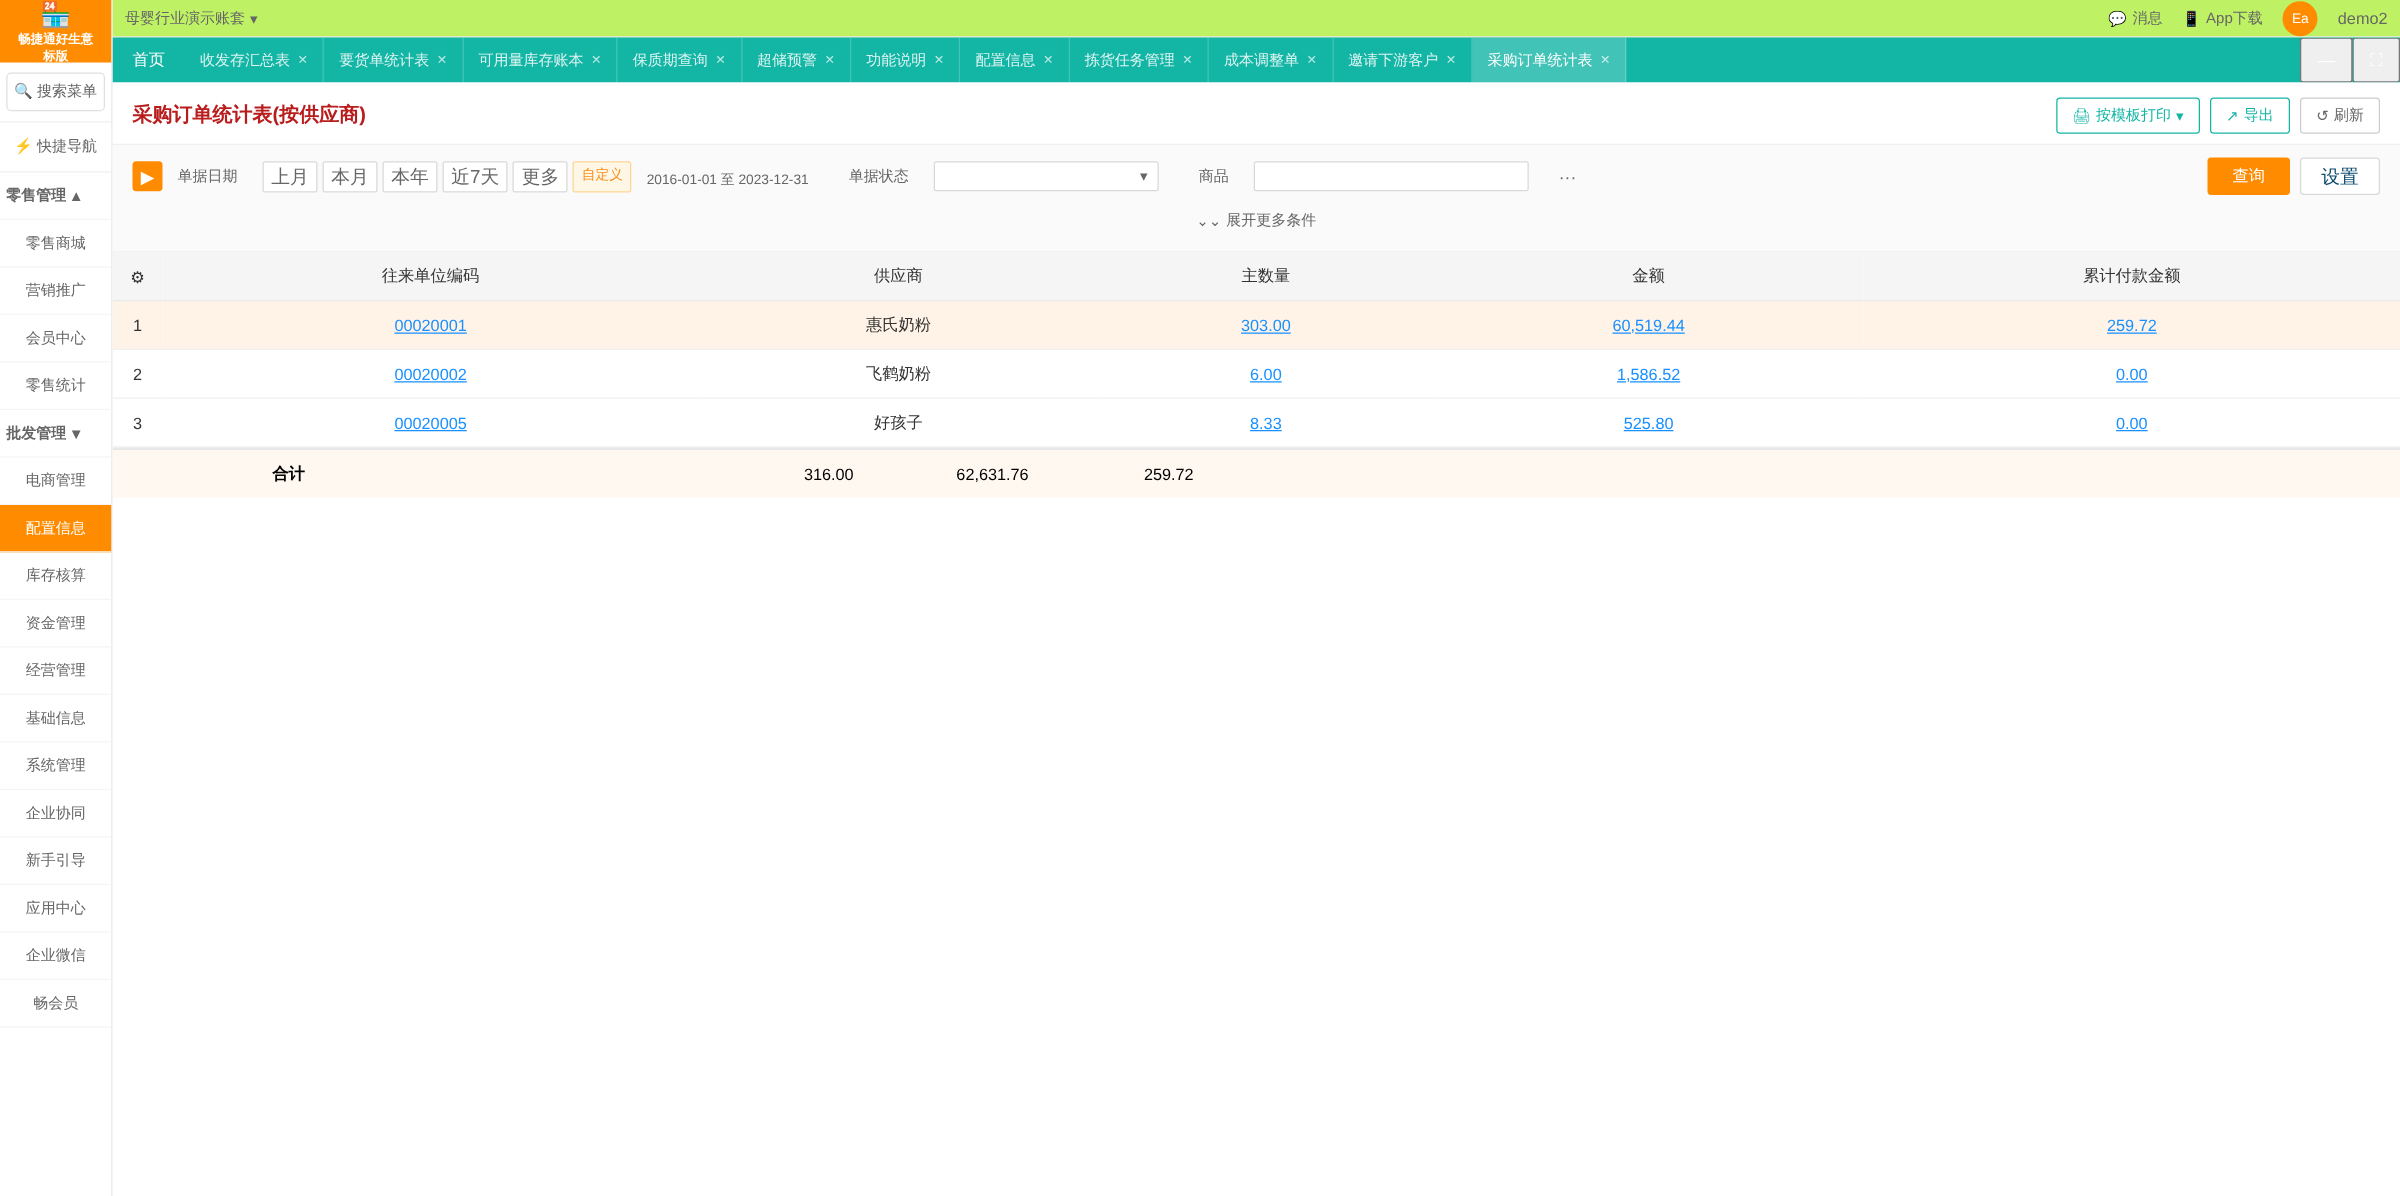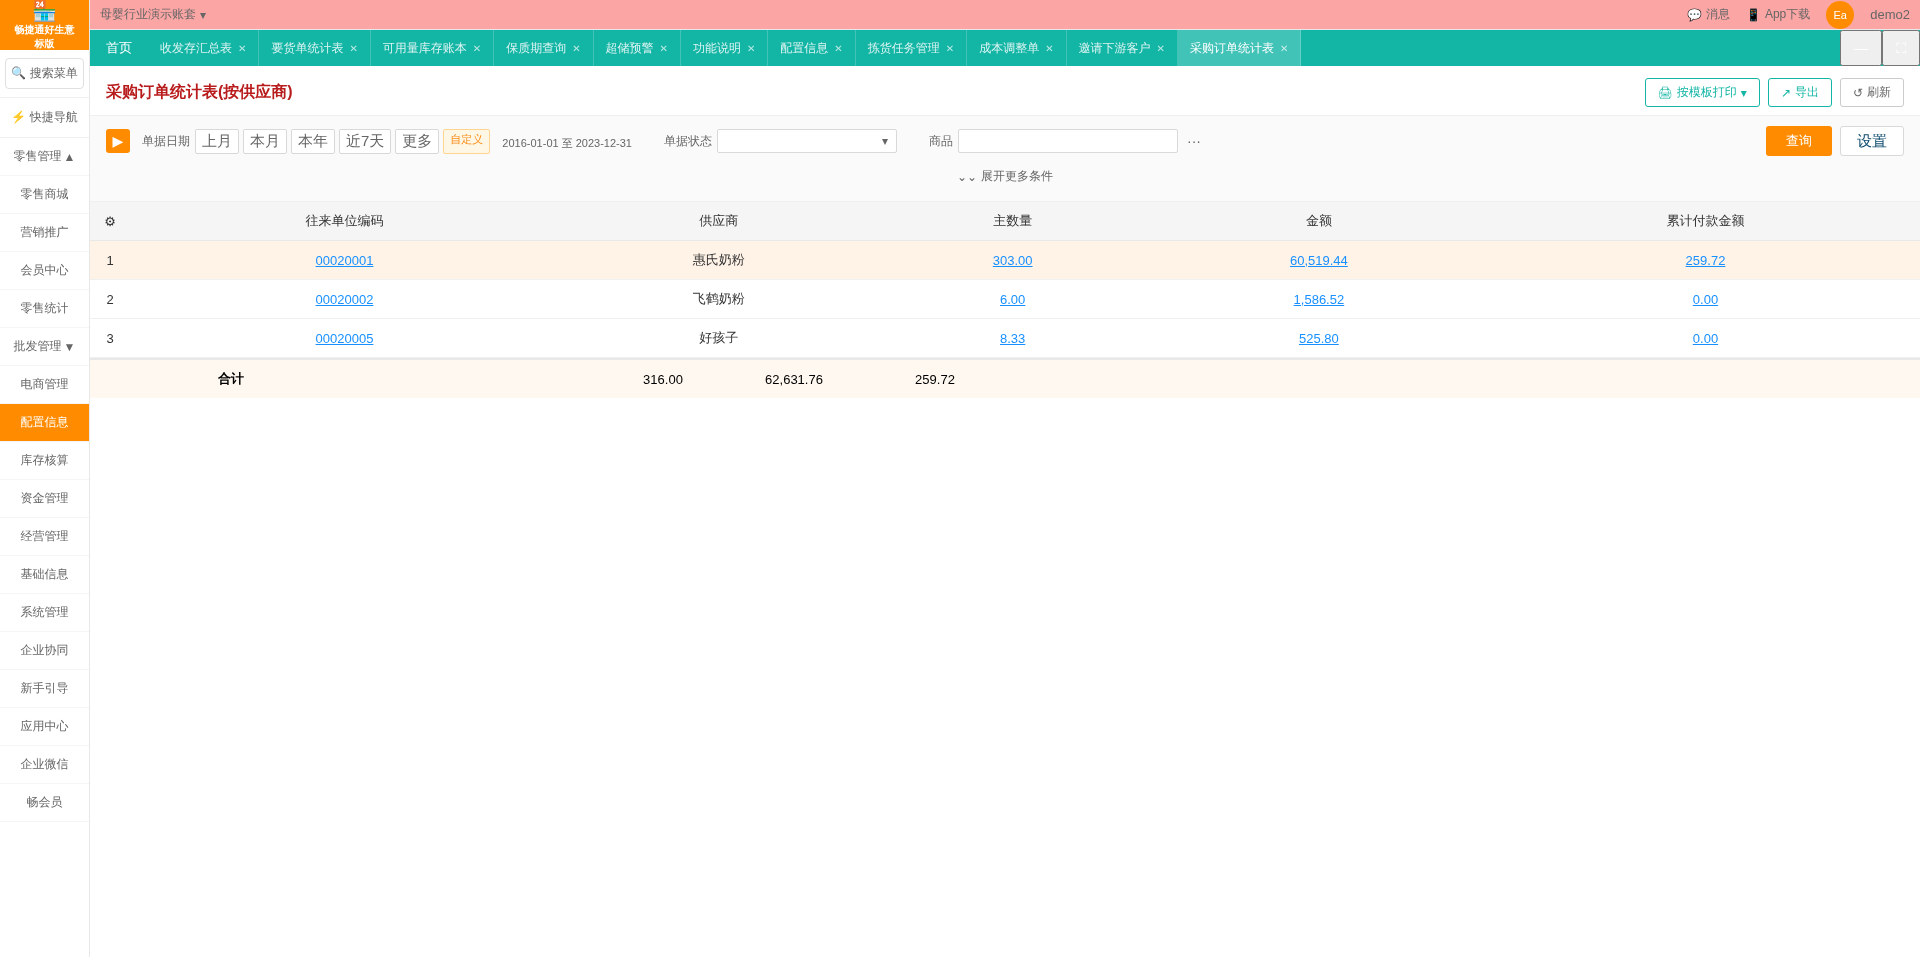--- a/index.html
+++ b/index.html
@@ -8,27 +8,27 @@
     
     .sidebar { width: 90px; background: #fff; border-right: 1px solid #e8e8e8; display: flex; flex-direction: column; height: 957px; flex-shrink: 0; }
     .sidebar-logo { height: 50px; background: #ff8c00; display: flex; align-items: center; justify-content: center; color: white; font-size: 12px; font-weight: bold; flex-direction: column; }
     .sidebar-logo .logo-icon { font-size: 20px; }
     .sidebar-search { padding: 8px 5px; border-bottom: 1px solid #f0f0f0; }
     .sidebar-search-btn { width: 100%; padding: 6px 4px; background: #fff; border: 1px solid #e0e0e0; border-radius: 4px; color: #666; font-size: 12px; text-align: center; cursor: pointer; }
     .sidebar-nav { padding: 5px 0; border-bottom: 1px solid #f0f0f0; }
     .sidebar-nav-btn { width: 100%; padding: 6px 4px; background: #fff; border: none; color: #666; font-size: 12px; text-align: center; cursor: pointer; }
     .sidebar-item { padding: 10px 5px; text-align: center; color: #666; font-size: 12px; cursor: pointer; border-bottom: 1px solid #f5f5f5; }
     .sidebar-item.active { color: #fff; background: #ff8c00; }
-    .sidebar-item-with-arrow { display: flex; align-items: center; justify-content: center; gap: 2px; }
+    .sidebar-item-with-arrow { display: flex; align-items: center; justify-content: flex-start; gap: 2px; font-weight: bold; }
 
     
     .main { flex: 1; display: flex; flex-direction: column; overflow: hidden; }
 
     
-    .top-bar { height: 30px; background: #fca5a5; border-bottom: 1px solid #e8e8e8; display: flex; align-items: center; padding: 0 10px; justify-content: space-between; }
+    .top-bar { height: 30px; background: #bef264; border-bottom: 1px solid #e8e8e8; display: flex; align-items: center; padding: 0 10px; justify-content: space-between; }
     .top-bar-left { display: flex; align-items: center; gap: 8px; color: #666; font-size: 12px; }
     .top-bar-select { display: flex; align-items: center; gap: 4px; cursor: pointer; }
     .top-bar-right { display: flex; align-items: center; gap: 16px; }
     .top-bar-msg { display: flex; align-items: center; gap: 4px; color: #666; font-size: 12px; cursor: pointer; }
     .top-bar-app { display: flex; align-items: center; gap: 4px; color: #666; font-size: 12px; cursor: pointer; }
     .user-avatar { width: 28px; height: 28px; border-radius: 50%; background: #ff8c00; display: flex; align-items: center; justify-content: center; color: white; font-size: 11px; cursor: pointer; }
 
     
     .tab-bar { height: 36px; background: #13b5a5; display: flex; align-items: center; overflow: hidden; }
     .tab-home { padding: 0 16px; color: white; font-size: 13px; cursor: pointer; height: 100%; display: flex; align-items: center; }
@@ -44,21 +44,21 @@
     .page-title { font-size: 16px; color: #b91c1c; font-weight: bold; }
     .page-actions { display: flex; align-items: center; gap: 8px; }
     .btn-print { padding: 5px 12px; border: 1px solid #13b5a5; color: #13b5a5; background: #fff; border-radius: 3px; font-size: 12px; cursor: pointer; display: flex; align-items: center; gap: 4px; }
     .btn-export { padding: 5px 12px; border: 1px solid #13b5a5; color: #13b5a5; background: #fff; border-radius: 3px; font-size: 12px; cursor: pointer; display: flex; align-items: center; gap: 4px; }
     .btn-refresh { padding: 5px 12px; border: 1px solid #ccc; color: #666; background: #fff; border-radius: 3px; font-size: 12px; cursor: pointer; display: flex; align-items: center; gap: 4px; }
 
     
     .filter-bar { padding: 10px 16px; background: #fafafa; border-bottom: 1px solid #f0f0f0; }
     .filter-row { display: flex; align-items: center; gap: 12px; flex-wrap: wrap; }
     .filter-toggle { width: 24px; height: 24px; background: #ff8c00; color: white; border: none; border-radius: 3px; cursor: pointer; display: flex; align-items: center; justify-content: center; font-size: 14px; flex-shrink: 0; }
-    .filter-item { display: flex; align-items: center; gap: 5px; }
+    .filter-item { display: flex; align-items: center; gap: 20px; }
     .filter-label { color: #666; font-size: 12px; white-space: nowrap; }
     .date-shortcuts { display: flex; gap: 4px; }
     .date-btn { padding: 2px 6px; border: 1px solid #d9d9d9; background: #fff; color: #666; font-size: 15px; border-radius: 2px; cursor: pointer; }
     .date-btn.more { color: #666; }
     .date-custom { background: #fff7e6; border: 1px solid #ffd591; color: #fa8c16; padding: 2px 6px; border-radius: 2px; font-size: 11px; }
     .date-range { color: #666; font-size: 11px; }
     .filter-select { padding: 4px 8px; border: 1px solid #d9d9d9; background: #fff; color: #666; font-size: 12px; border-radius: 2px; min-width: 160px; cursor: pointer; display: flex; align-items: center; justify-content: space-between; }
     .filter-input { padding: 4px 8px; border: 1px solid #d9d9d9; background: #fff; color: #666; font-size: 12px; border-radius: 2px; min-width: 200px; }
     .btn-query { padding: 6px 20px; background: #ff8c00; color: white; border: none; border-radius: 3px; font-size: 13px; cursor: pointer; }
     .btn-settings { padding: 2px 16px; background: #fff; color: #0c4a6e; border: 1px solid #d9d9d9; border-radius: 3px; font-size: 15px; cursor: pointer; }

